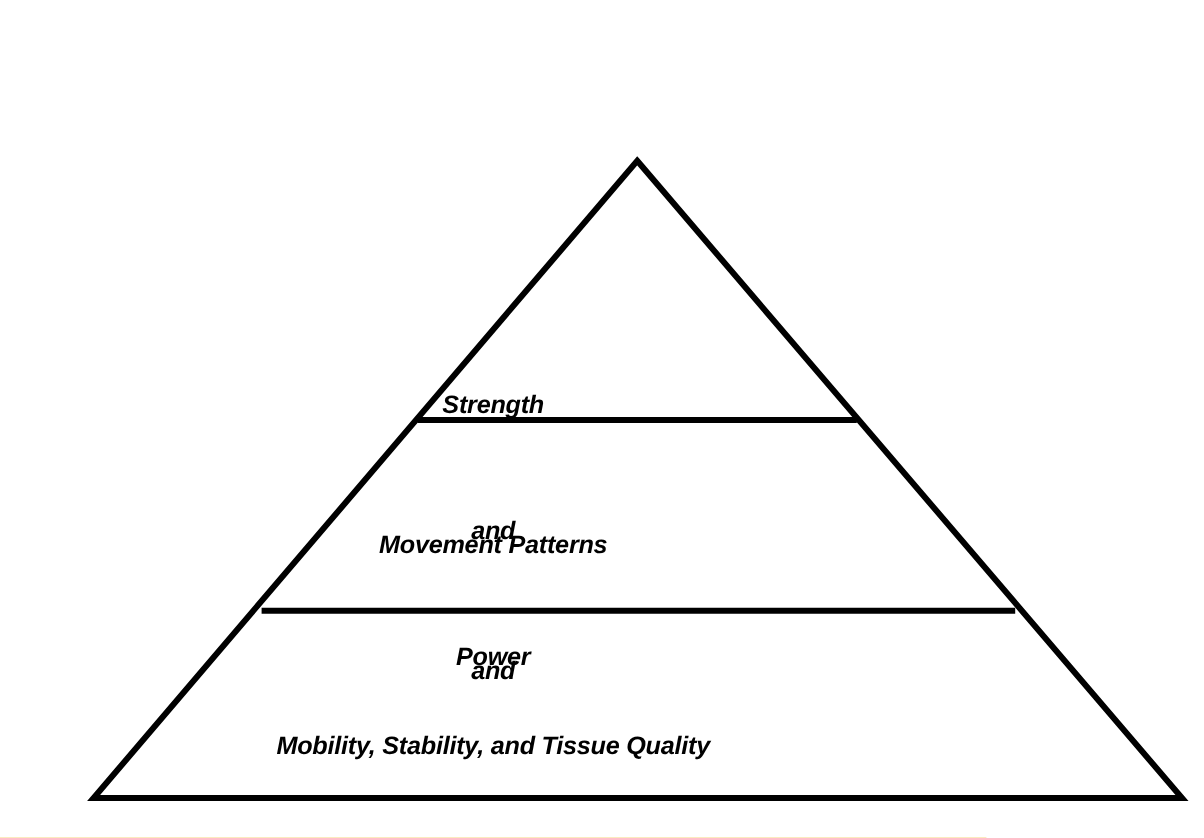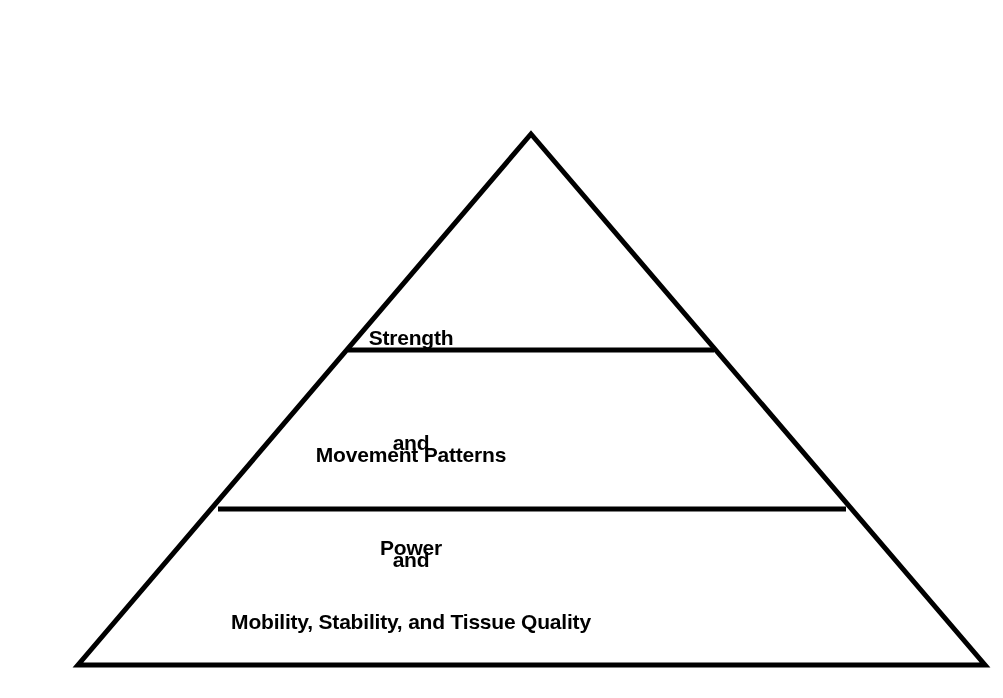--- a/index.html
+++ b/index.html
@@ -12,20 +12,21 @@
     width: 1003px;
     height: 698px;
     overflow: hidden;
     font-family: "Liberation Sans", sans-serif;
   }
   #pyramid-figure {
     position: relative;
     width: 822px;
     height: 698px;
     background: #eab308;
+    font-style: italic;
   }
   #pyramid-svg {
     position: absolute;
     top: 0;
     left: 0;
     width: 1003px;
     height: 698px;
     display: block;
   }
   .tier-label {

